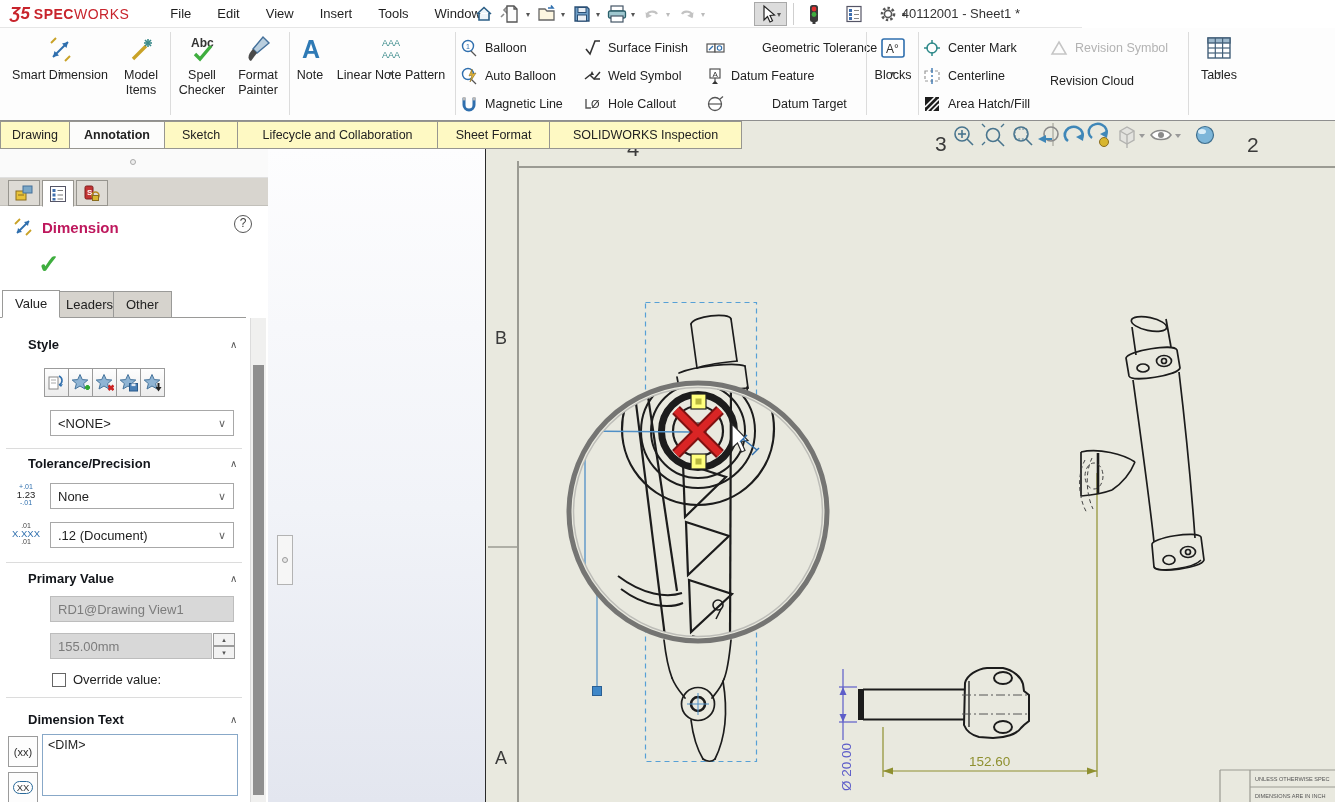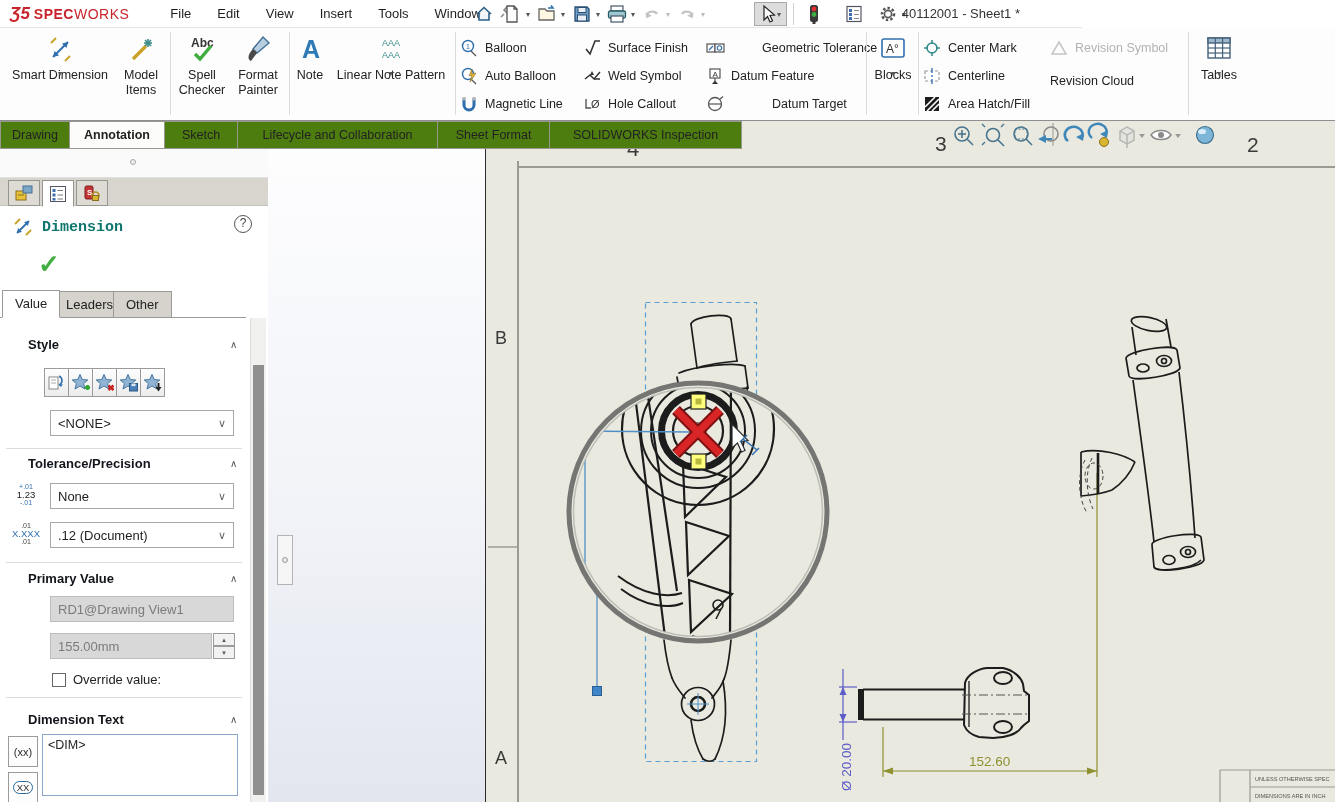--- a/index.html
+++ b/index.html
@@ -26,39 +26,39 @@
   .doc-title { position:absolute; right:62px; top:0; line-height:28px; font-size:13px; color:#333; }
   
   .ribbon { position:absolute; left:0; top:28px; width:1335px; height:93px; background:#fdfdfd; border-bottom:1px solid #8f8f8f; }
   .rsep { position:absolute; top:4px; width:1px; height:83px; background:#dcdcdc; }
   .rlarge { position:absolute; top:6px; text-align:center; font-size:12.5px; color:#222; line-height:15px; }
   .rlarge .arr { position:absolute; bottom:2px; left:0; right:0; font-size:8px; color:#555; }
   .rsmall { position:absolute; display:flex; align-items:center; gap:7px; height:24px; font-size:12.5px; color:#222; white-space:nowrap; }
   .rsmall.dis { color:#b3b3b3; }
   
   .tabstrip { position:absolute; left:0; top:121px; height:28px; display:flex; z-index:6; }
-  .dtab { height:28px; line-height:27px; text-align:center; font-size:12.5px; background:#4d7c0f; border:1px solid #979690; border-left:none; color:#222; overflow:hidden; white-space:nowrap; }
+  .dtab { height:28px; line-height:27px; text-align:center; font-size:12.5px; background:#fef9c3; border:1px solid #979690; border-left:none; color:#222; overflow:hidden; white-space:nowrap; }
   .dtab:first-child { border-left:1px solid #979690; }
   .dtab.active { background:#fcfcfb; font-weight:bold; }
   
   .viewport { position:absolute; left:485px; top:121px; width:850px; height:681px; z-index:1; }
   
   .gap { position:absolute; left:268px; top:149px; width:217px; height:653px; z-index:3;
          background:linear-gradient(180deg,#fdfdfe 0%,#f1f3f8 55%,#e3e6ef 100%); }
   .collapse-tab { position:absolute; left:9px; top:386px; width:16px; height:50px; background:#f6f6f6; border:1px solid #b3b3b3; }
   .collapse-tab .dot { position:absolute; left:4px; top:21px; width:6px; height:6px; border-radius:50%; border:1px solid #9a9a9a; background:#e8e8e8; }
   
   .panel { position:absolute; left:0; top:149px; width:268px; height:653px; background:#fff; z-index:4; font-size:13px; }
   .panel-topstrip { position:absolute; left:0; top:0; width:268px; height:29px; background:#fafafa; border-bottom:1px solid #e0e0e0; }
   .panel-topstrip .dot { position:absolute; left:130px; top:10px; width:6px; height:6px; border-radius:50%; border:1px solid #aaa; background:#eee; }
   .pmtab-row { position:absolute; left:0; top:29px; width:268px; height:28px; background:#d8d5cf; border-bottom:1px solid #c2c0ba; }
   .pmtab { position:absolute; top:2px; width:32px; height:26px; background:#dedbd5; border:1px solid #97958f; display:flex; align-items:center; justify-content:center; }
   .pmtab.active { background:#fff; border-bottom:1px solid #fff; height:27px; }
   .pm-header { position:absolute; left:0; top:60px; width:268px; height:36px; display:flex; align-items:center; }
-  .pm-header .ttl { font-weight:bold; font-size:15px; color:#0f766e; margin-left:8px;font-family:Liberation Mono, monospace; }
+  .pm-header .ttl { font-weight:bold; font-size:15px; color:#be185d; margin-left:8px; }
   .pm-help { position:absolute; right:16px; top:66px; width:18px; height:18px; border:1.4px solid #555; border-radius:50%; font-size:12px; line-height:15px; text-align:center; color:#444; }
   .pm-ok { position:absolute; left:38px; top:100px; font-size:26px; font-weight:bold; color:#3fae3f; }
   .vtabs { position:absolute; left:0; top:141px; width:246px; height:28px; border-bottom:1px solid #9a9a98; }
   .vtab { position:absolute; top:1px; height:27px; line-height:26px; padding:0 12px; background:#d6d3cd; border:1px solid #9a9a98; font-size:13px; }
   .vtab.active { background:#fff; border-bottom:1px solid #fff; height:28px; top:0; z-index:2; font-weight:normal; }
   .shead { position:absolute; left:28px; font-weight:bold; font-size:13px; color:#12151a; }
   .scaret { position:absolute; left:230px; font-size:10px; color:#555; }
   .pdiv { position:absolute; left:6px; width:236px; height:1px; background:#dcdcdc; }
   .stylebtns { position:absolute; left:44px; top:219px; display:flex; }
   .stylebtn { width:25px; height:29px; border:1px solid #9b9b9b; margin-right:-1px; background:linear-gradient(#fefefe,#ececec); display:flex; align-items:center; justify-content:center; }

